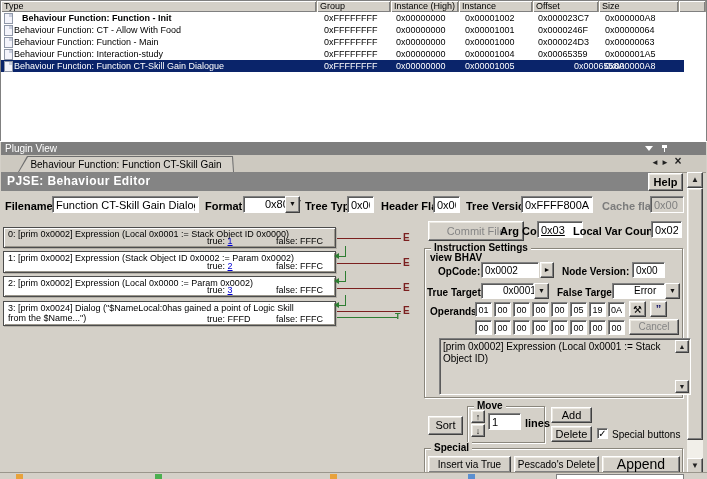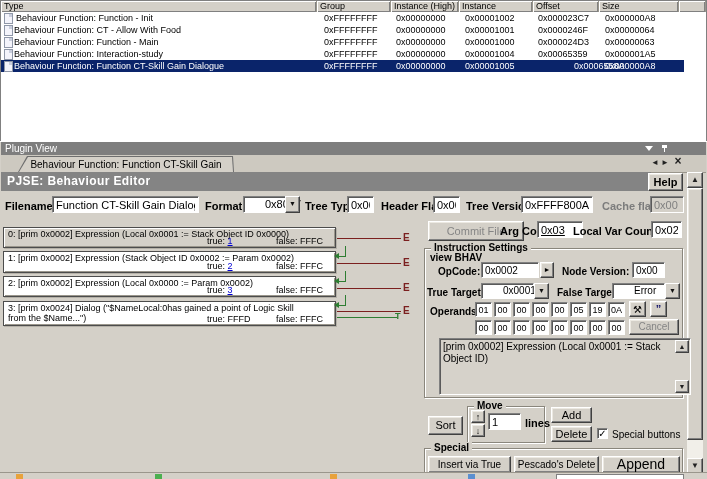--- a/index.html
+++ b/index.html
@@ -68,21 +68,21 @@
     <div class="abs hdrcell" style="left:0;width:316px;"><span>Type</span></div>
     <div class="abs hdrcell" style="left:316px;width:74px;"><span>Group</span></div>
     <div class="abs hdrcell" style="left:390px;width:68px;"><span>Instance (High)</span></div>
     <div class="abs hdrcell" style="left:458px;width:74px;"><span>Instance</span></div>
     <div class="abs hdrcell" style="left:532px;width:66px;"><span>Offset</span></div>
     <div class="abs hdrcell" style="left:598px;width:80px;"><span>Size</span></div>
     <div class="abs hdrcell" style="left:678px;width:27px;"></div>
 
     <div class="abs lrow" style="top:11px;">
       <span class="ricon"></span>
-      <span class="cell" style="left:15px;width:300px;">Behaviour Function: Function - Init</span>
+      <span class="cell" style="left:21px;width:300px;font-weight:bold;">Behaviour Function: Function - Init</span>
       <span class="cell" style="left:323px;width:70px;">0xFFFFFFFF</span>
       <span class="cell" style="left:395px;width:66px;">0x00000000</span>
       <span class="cell" style="left:464px;width:66px;">0x00001002</span>
       <span class="cell" style="left:537px;width:60px;">0x000023C7</span>
       <span class="cell" style="left:604px;width:70px;">0x000000A8</span>
     </div>
     <div class="abs lrow" style="top:23px;">
       <span class="ricon"></span>
       <span class="cell" style="left:13px;width:300px;">Behaviour Function: CT - Allow With Food</span>
       <span class="cell" style="left:323px;width:70px;">0xFFFFFFFF</span>

